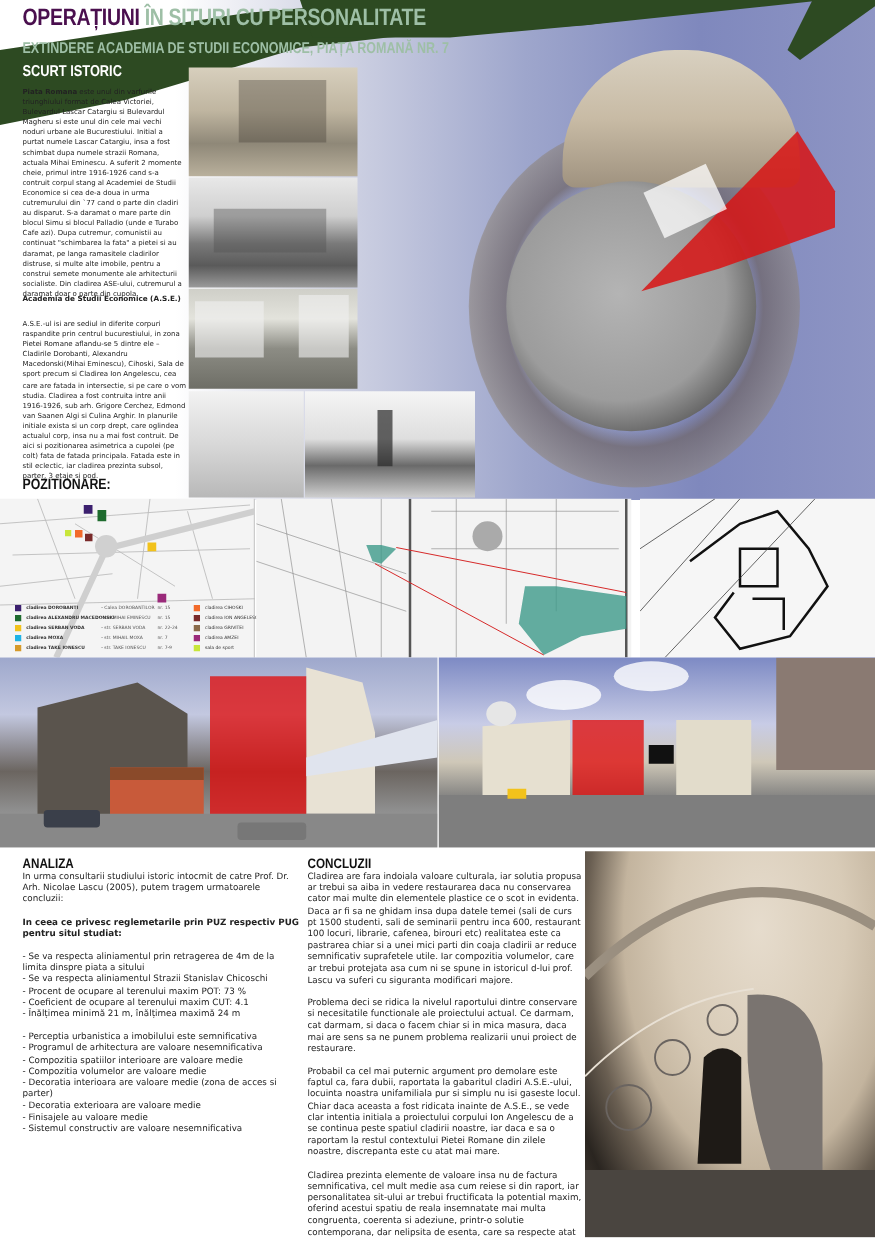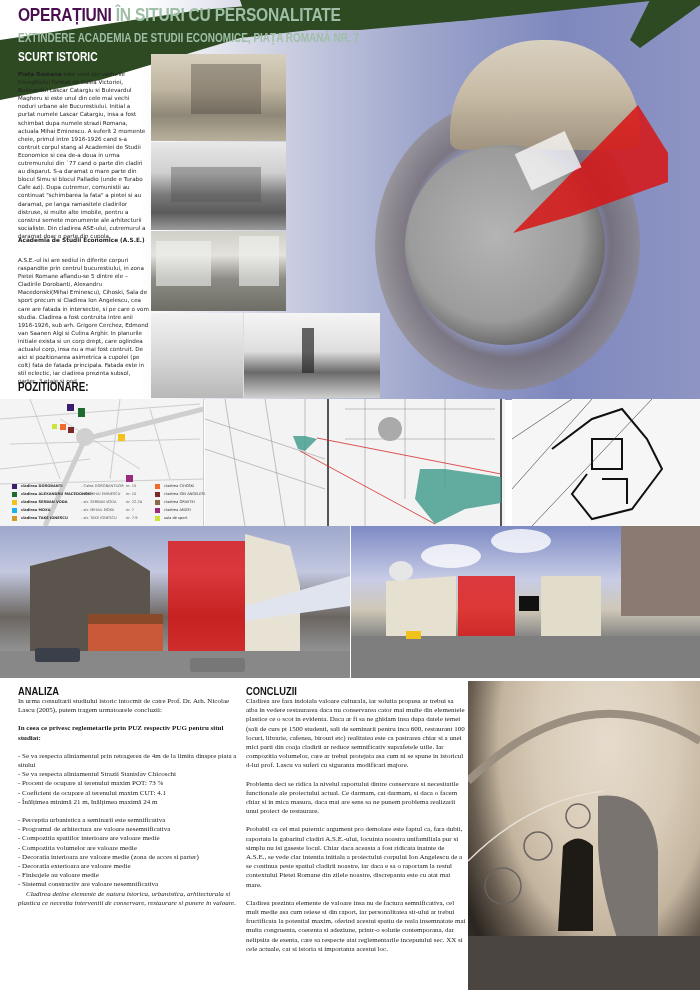--- a/index.html
+++ b/index.html
@@ -53,21 +53,21 @@
   .legend-row .st { display: inline-block; width: 45px; color: #555; }
   .legend-row .nr { display: inline-block; color: #555; }
 
   
   .pano1 { position: absolute; left: 0; top: 526px; width: 350px; height: 152px; background: linear-gradient(180deg, #9ea8cc 0%, #c3c8e0 30%, #6b6560 60%, #8e8e8e 80%, #a8a8a8 100%); overflow: hidden; }
   .pano2 { position: absolute; left: 351px; top: 526px; width: 349px; height: 152px; background: linear-gradient(180deg, #7d8ac4 0%, #c8cce6 35%, #cfc8b8 55%, #7d7d7d 75%, #9c9c9c 100%); overflow: hidden; }
 
   
   .h-analiza { position: absolute; left: 18px; top: 685px; font-family: "Liberation Sans", sans-serif; font-weight: bold; font-size: 11px; color: #111; transform: scaleX(0.85); transform-origin: left top; }
   .h-concl { position: absolute; left: 246px; top: 685px; font-family: "Liberation Sans", sans-serif; font-weight: bold; font-size: 11px; color: #111; transform: scaleX(0.85); transform-origin: left top; }
-  .body-text { position: absolute; font-size: 7px; line-height: 9.2px; color: #222; font-family: Liberation Serif, serif; }
+  .body-text { position: absolute; font-size: 7px; line-height: 9.2px; color: #222; }
   .body-text p { margin-bottom: 9px; }
   .body-text .bold { font-weight: bold; }
   .body-text .it { font-style: italic; }
   .col1 { left: 18px; top: 697px; width: 222px; }
   .col2 { left: 246px; top: 697px; width: 220px; }
 
   .stair { position: absolute; left: 468px; top: 681px; width: 232px; height: 309px;
     background: radial-gradient(ellipse at 60% 20%, #e6dccd 0%, #d8cbb7 35%, #c3b49e 55%, #6a5f52 70%, #2a2520 85%, #4a4238 100%); overflow: hidden; }
 </style>
 </head>
@@ -224,30 +224,29 @@
     <p>In urma consultarii studiului istoric intocmit de catre Prof. Dr. Arh. Nicolae Lascu (2005), putem tragem urmatoarele concluzii:</p>
     <p class="bold">In ceea ce privesc reglemetarile prin PUZ respectiv PUG pentru situl studiat:</p>
     <p>
       <span style="display:block">- Se va respecta aliniamentul prin retragerea de 4m de la limita dinspre piata a sitului</span>
       <span style="display:block">- Se va respecta aliniamentul Strazii Stanislav Chicoschi</span>
       <span style="display:block">- Procent de ocupare al terenului maxim POT: 73 %</span>
       <span style="display:block">- Coeficient de ocupare al terenului maxim CUT: 4.1</span>
       <span style="display:block">- Înălțimea minimă 21 m, înălțimea maximă 24 m</span>
     </p>
     <p style="margin-bottom:0">
-      <span style="display:block">- Perceptia urbanistica a seminarii este semnificativa</span>
+      <span style="display:block">- Perceptia urbanistica a imobilului este semnificativa</span>
       <span style="display:block">- Programul de arhitectura are valoare nesemnificativa</span>
       <span style="display:block">- Compozitia spatiilor interioare are valoare medie</span>
       <span style="display:block">- Compozitia volumelor are valoare medie</span>
       <span style="display:block">- Decoratia interioara are valoare medie (zona de acces si parter)</span>
       <span style="display:block">- Decoratia exterioara are valoare medie</span>
       <span style="display:block">- Finisajele au valoare medie</span>
       <span style="display:block">- Sistemul constructiv are valoare nesemnificativa</span>
     </p>
-    <p class="it" style="text-indent:8px">Cladirea detine elemente de natura istorica, urbanistica, arhitecturala si plastica ce necesita interventii de conservare, restaurare si punere in valoare.</p>
   </div>
 
   <div class="h-concl">CONCLUZII</div>
   <div class="body-text col2">
     <p>Cladirea are fara indoiala valoare culturala, iar solutia propusa ar trebui sa aiba in vedere restaurarea daca nu conservarea cator mai multe din elementele plastice ce o scot in evidenta. Daca ar fi sa ne ghidam insa dupa datele temei (sali de curs pt 1500 studenti, sali de seminarii pentru inca 600, restaurant 100 locuri, librarie, cafenea, birouri etc) realitatea este ca pastrarea chiar si a unei mici parti din coaja cladirii ar reduce semnificativ suprafetele utile. Iar compozitia volumelor, care ar trebui protejata asa cum ni se spune in istoricul d-lui prof. Lascu va suferi cu siguranta modificari majore.</p>
     <p>Problema deci se ridica la nivelul raportului dintre conservare si necesitatile functionale ale proiectului actual. Ce darmam, cat darmam, si daca o facem chiar si in mica masura, daca mai are sens sa ne punem problema realizarii unui proiect de restaurare.</p>
     <p>Probabil ca cel mai puternic argument pro demolare este faptul ca, fara dubii, raportata la gabaritul cladiri A.S.E.-ului, locuinta noastra unifamiliala pur si simplu nu isi gaseste locul. Chiar daca aceasta a fost ridicata inainte de A.S.E., se vede clar intentia initiala a proiectului corpului Ion Angelescu de a se continua peste spatiul cladirii noastre, iar daca e sa o raportam la restul contextului Pietei Romane din zilele noastre, discrepanta este cu atat mai mare.</p>
     <p>Cladirea prezinta elemente de valoare insa nu de factura semnificativa, cel mult medie asa cum reiese si din raport, iar personalitatea sit-ului ar trebui fructificata la potential maxim, oferind acestui spatiu de reala insemnatate mai multa congruenta, coerenta si adeziune, printr-o solutie contemporana, dar nelipsita de esenta, care sa respecte atat reglementarile inceputului sec. XX si cele actuale, cat si istoria si importanta acestui loc.</p>
   </div>
 

